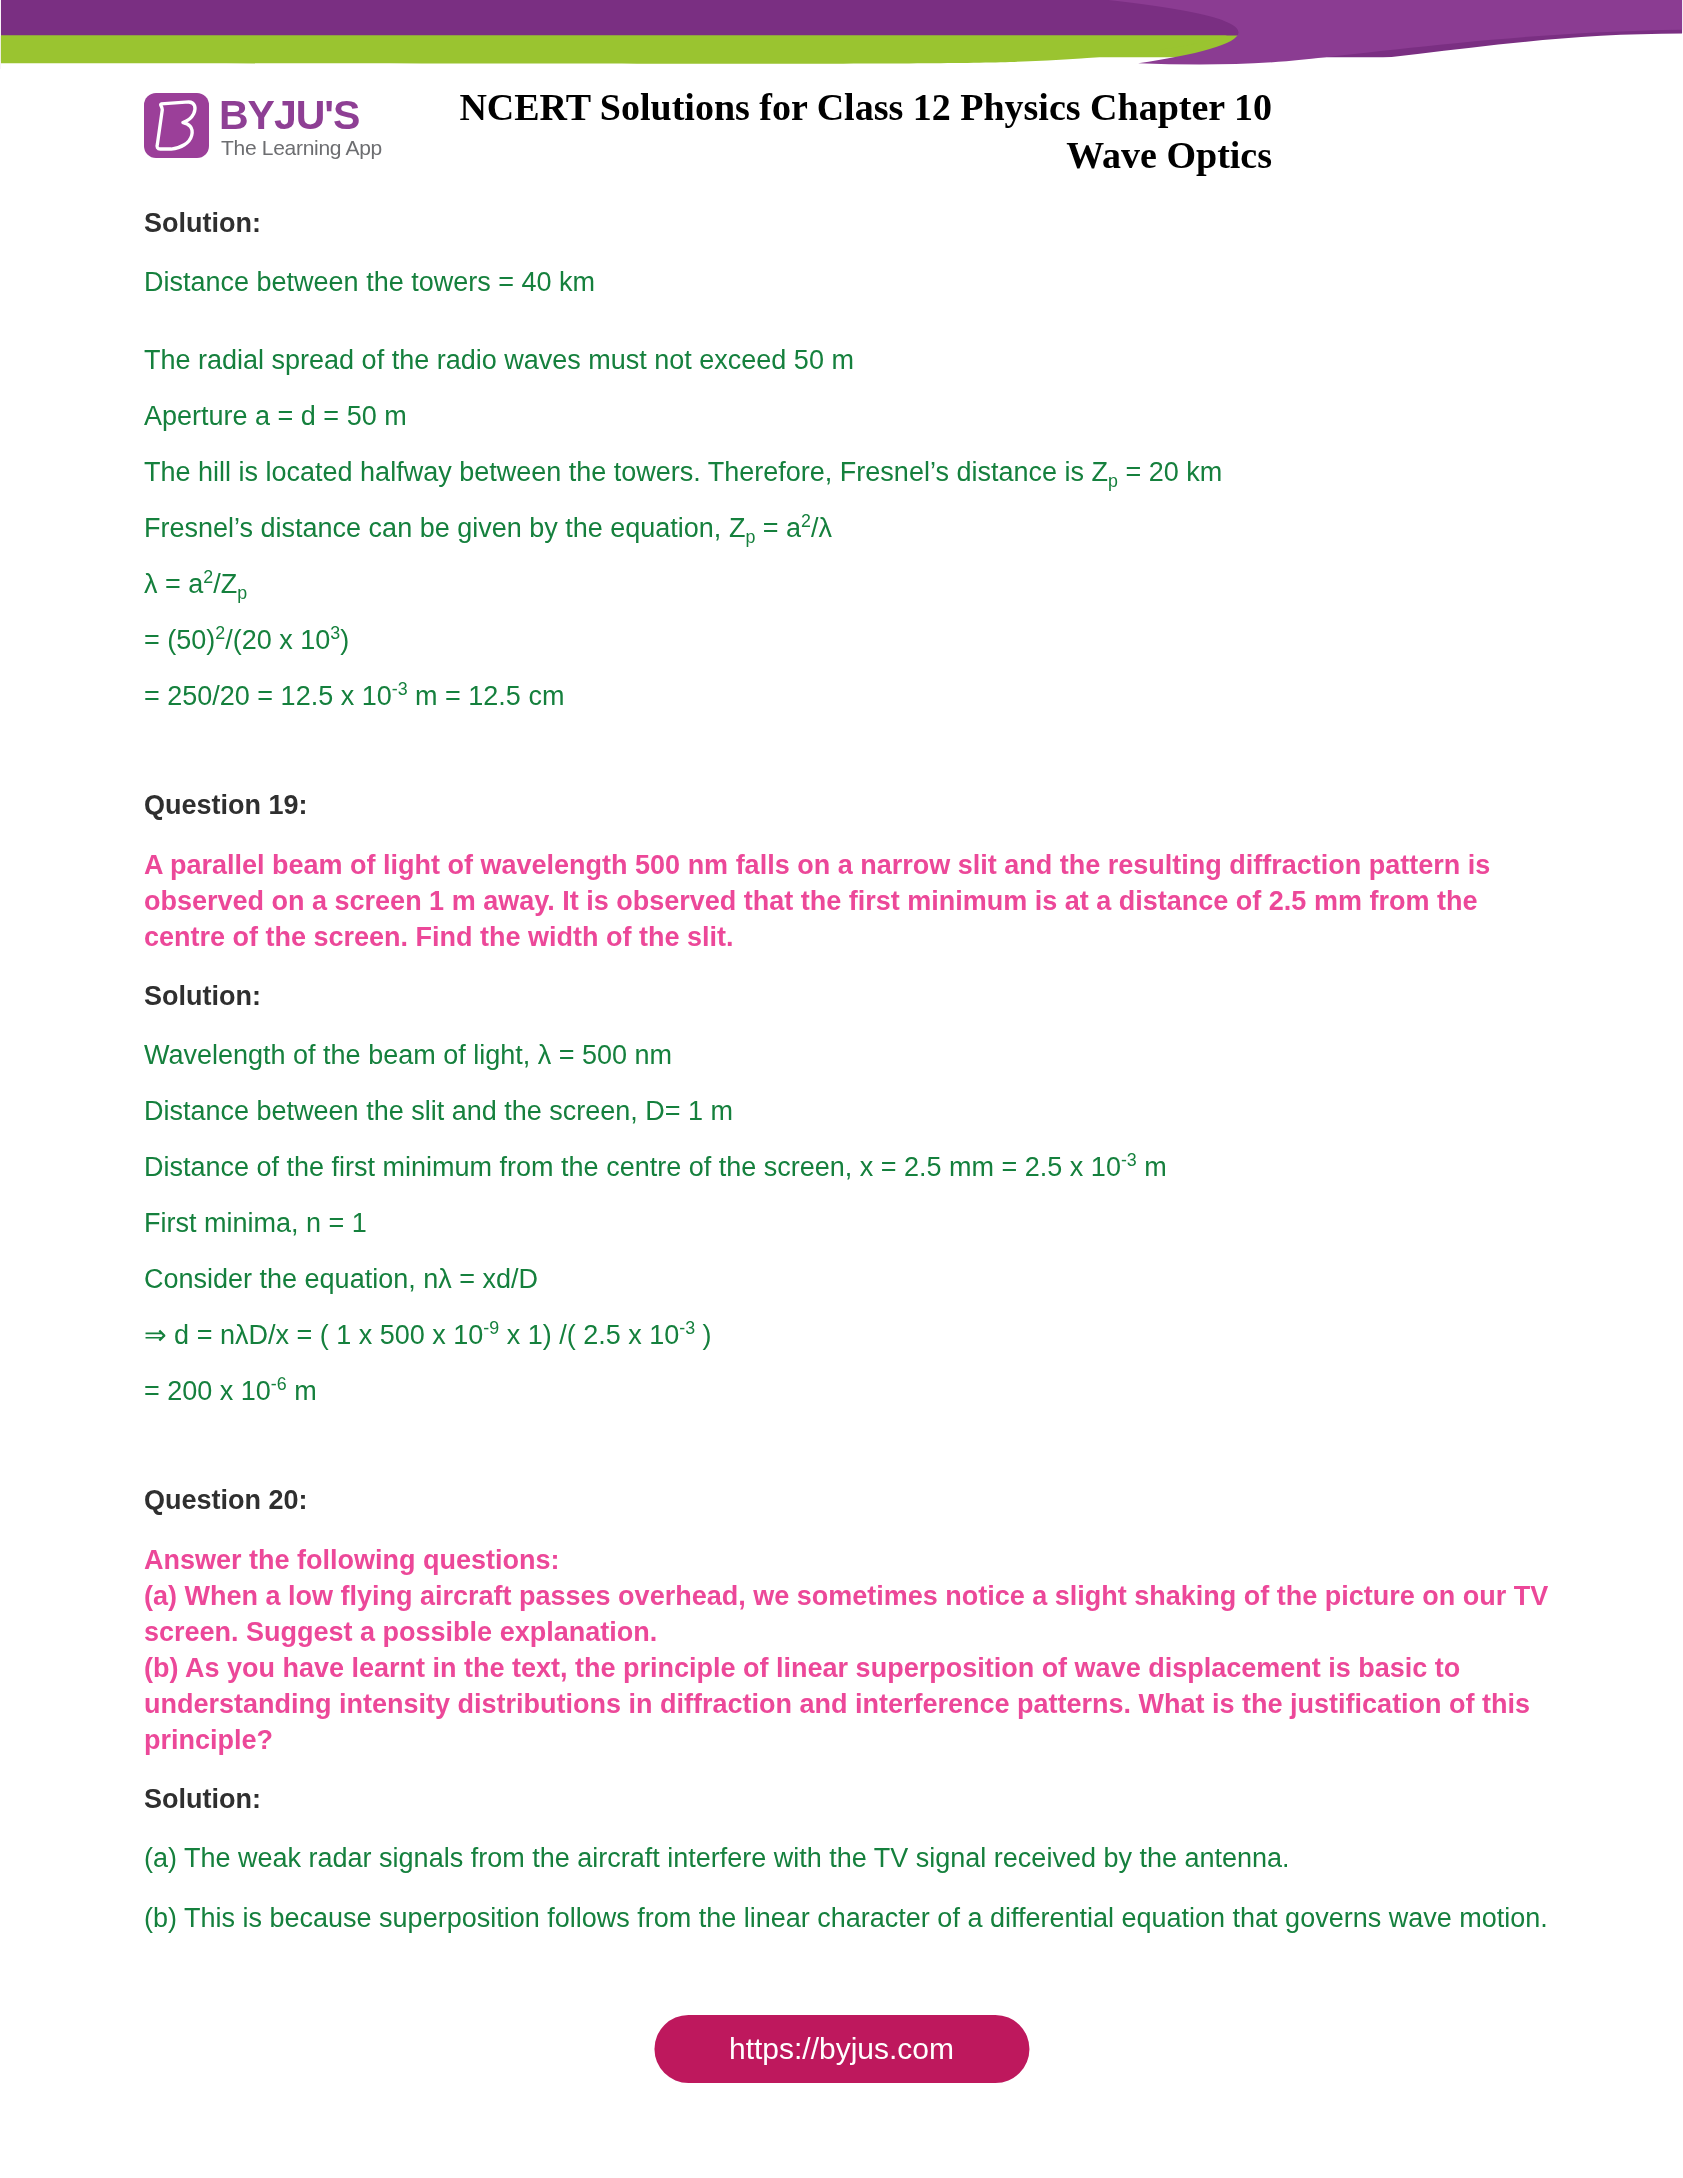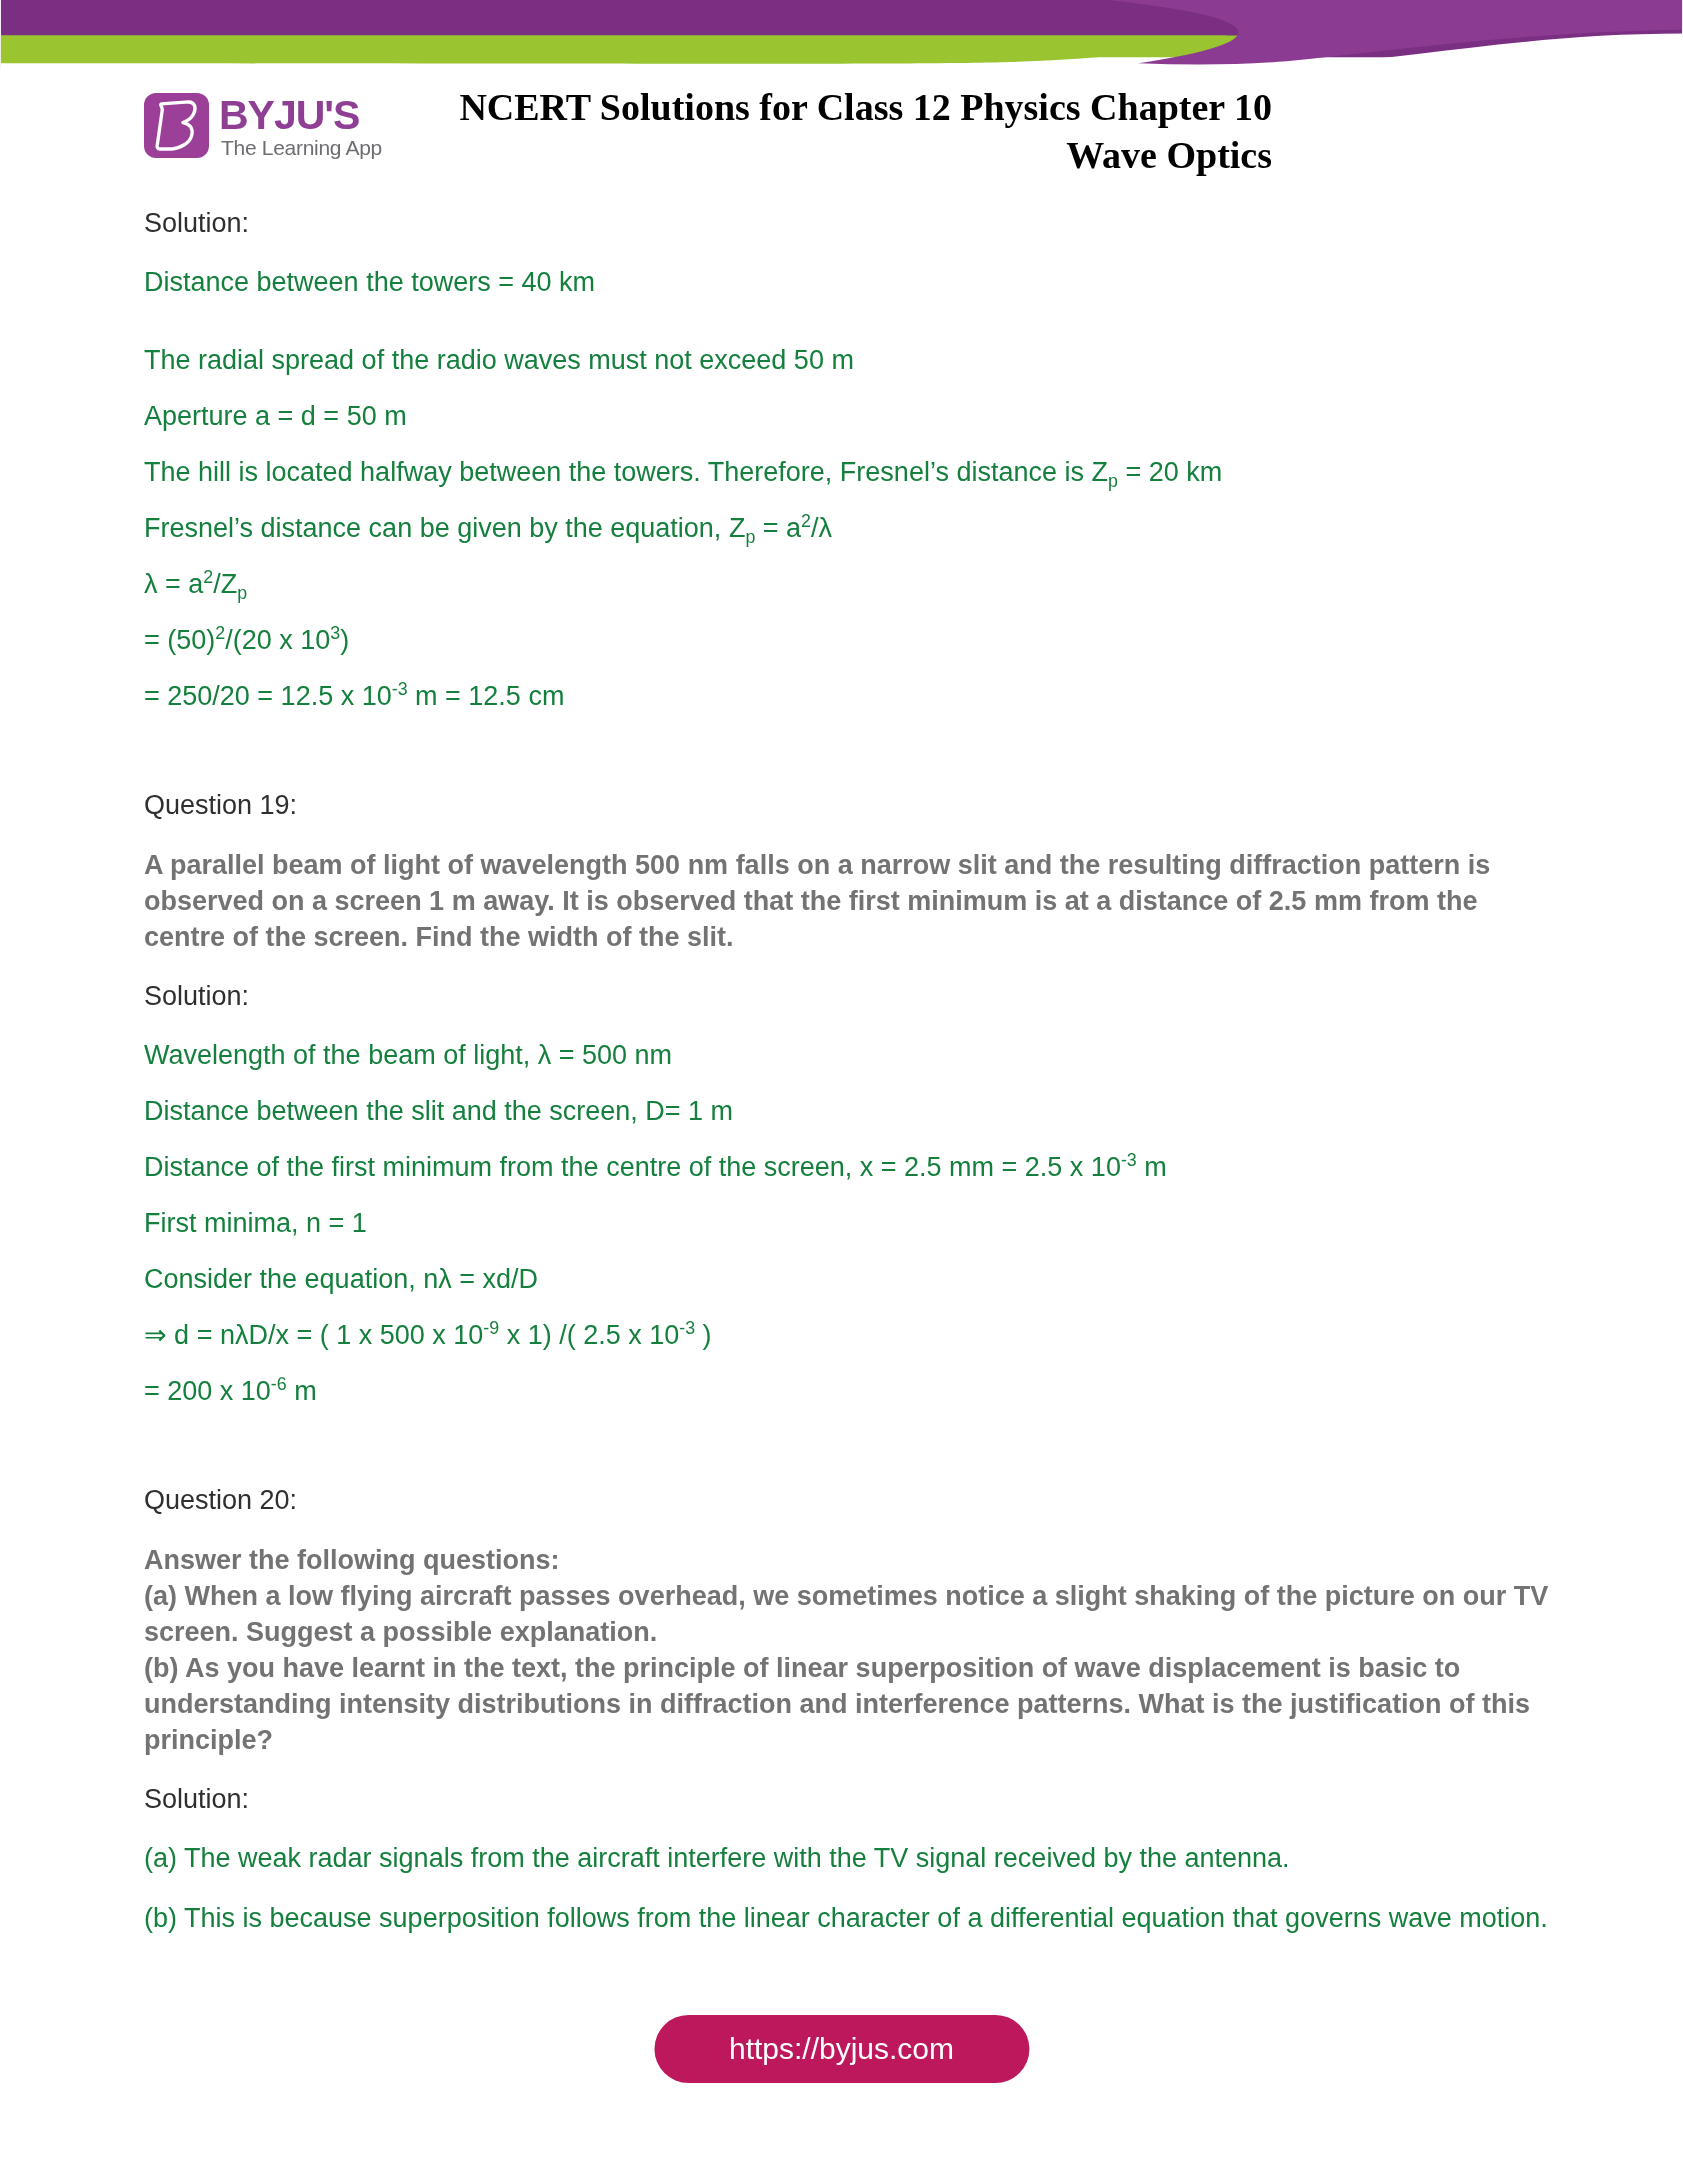--- a/index.html
+++ b/index.html
@@ -80,35 +80,35 @@
 
   
   #content {
     position: absolute;
     left: 144px;
     top: 208px;
     width: 1406px;
   }
   .heading {
     font-size: 27px;
-    font-weight: normal;
+    font-weight: bold;
     color: #2f2f2f;
     margin: 0;
   }
   .line {
     font-size: 27px;
     line-height: 34px;
     color: #15803d;
     margin: 0;
   }
   .q-body {
     font-size: 27px;
     line-height: 36px;
     font-weight: bold;
-    color: #737373;
+    color: #ec4899;
     margin: 0;
   }
   sub, sup {
     font-size: 0.66em;
     line-height: 0;
   }
   .gap-sm  { height: 22px; }
   .gap-md  { height: 26px; }
   .gap-xl  { height: 77px; }
 

